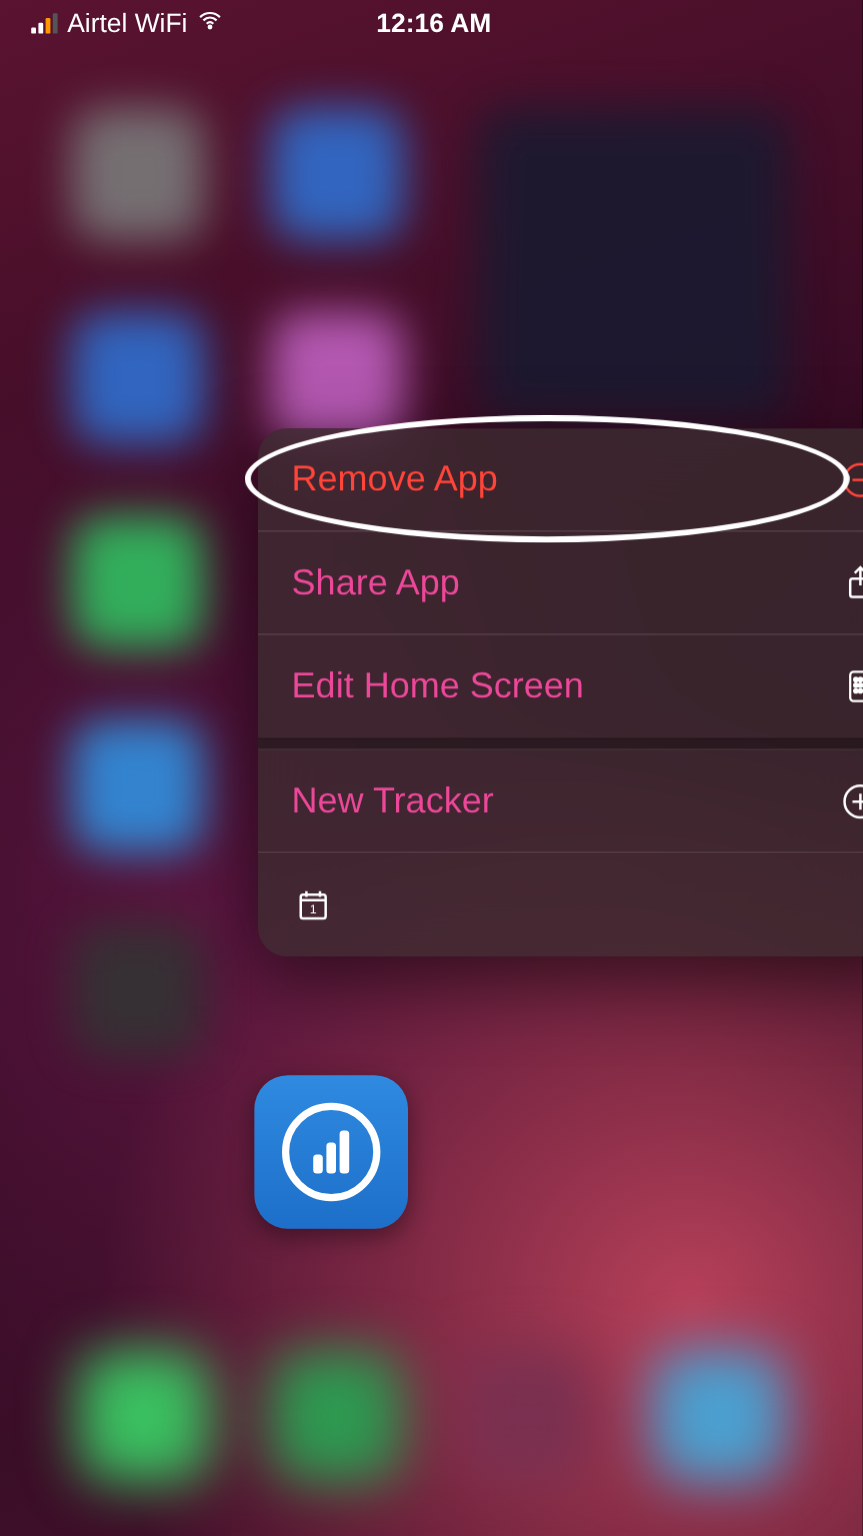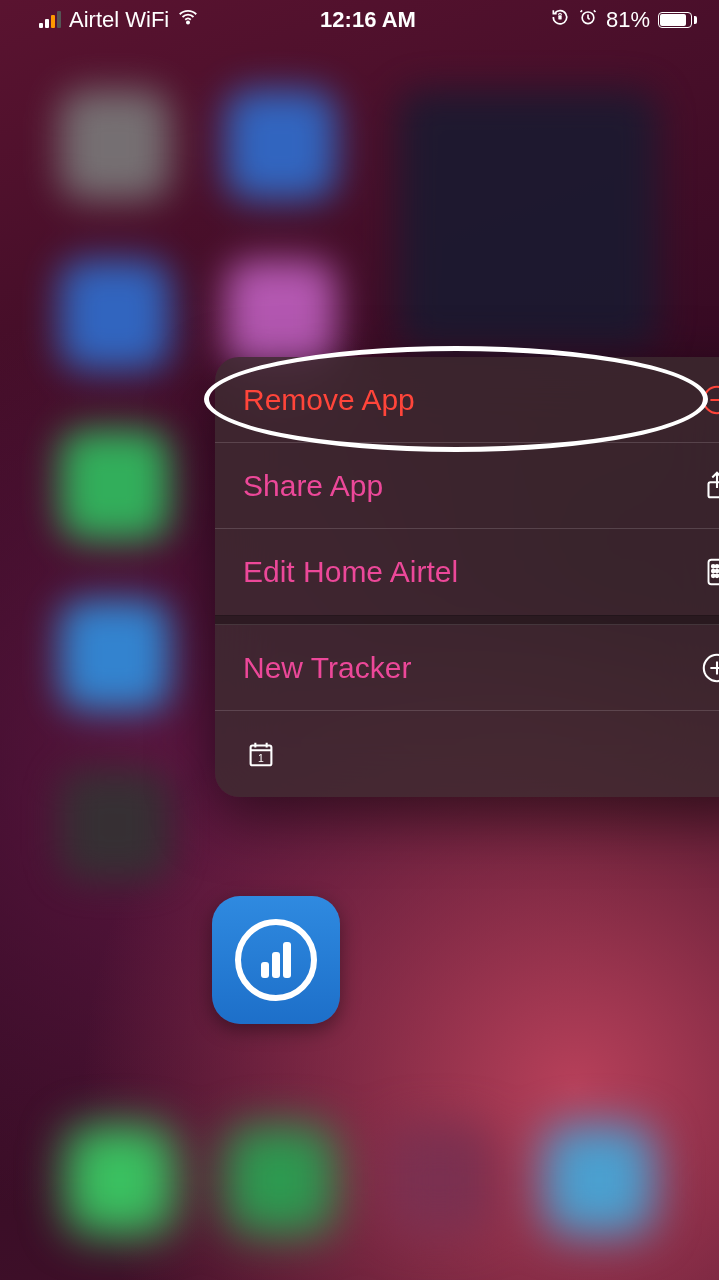--- a/index.html
+++ b/index.html
@@ -23,21 +23,21 @@
   }
   .blurred-icons {
     position: absolute;
     inset: 0;
     filter: blur(18px);
     opacity: 0.9;
   }
   .bi { position: absolute; width: 110px; height: 110px; border-radius: 24px; }
   .status-bar {
     position: absolute;
-    top: 0; left: 17px; right: 0;
+    top: 0; left: 4px; right: 0;
     height: 40px;
     display: flex;
     align-items: center;
     justify-content: space-between;
     padding: 0 22px;
     color: #fff;
     font-size: 22px;
     font-weight: 500;
     z-index: 20;
   }
@@ -162,44 +162,20 @@
     <span class="wifi-icon">
       <svg viewBox="0 0 24 24" fill="none" stroke="#fff" stroke-width="2">
         <path d="M3 9c5-5 13-5 18 0"></path>
           <path d="M6 12c3.5-3.5 8.5-3.5 12 0"></path>
           <path d="M9 15c1.8-1.8 4.2-1.8 6 0"></path>
           <circle cx="12" cy="18" r="1.2" fill="#fff"></circle>
       </svg>
     </span>
   </div>
   <div class="status-center">12:16 AM</div>
-  <div class="status-right">
-    <span>
-      <svg width="20" height="20" viewBox="0 0 24 24" fill="none" stroke="#fff" stroke-width="2">
-        <path d="M4 12a8 8 0 1 0 2-5"></path>
-          <path d="M4 4v4h4"></path>
-          <rect x="10" y="10" width="4" height="5" rx="1" fill="#fff" stroke="none"></rect>
-          <path d="M10.5 10v-1a1.5 1.5 0 0 1 3 0v1" stroke-width="1.4"></path>
-      </svg>
-    </span>
-    <span>
-      <svg width="20" height="20" viewBox="0 0 24 24" fill="#fff">
-        <circle cx="12" cy="13" r="7" fill="none" stroke="#fff" stroke-width="2"></circle>
-          <path d="M12 9v4l2 2" stroke="#fff" stroke-width="2" fill="none"></path>
-          <path d="M5 4l-2 2M19 4l2 2" stroke="#fff" stroke-width="2"></path>
-      </svg>
-    </span>
-    <span>81%</span>
-    <span class="battery">
-      <span class="battery-body">
-          <span class="battery-fill"></span>
-        </span>
-      <span class="battery-cap"></span>
-    </span>
-  </div>
 </div>
 
 <div class="context-menu">
   <div class="menu-item destructive">
     <span>Remove App</span>
     <span class="mi-icon">
       <svg viewBox="0 0 36 36" fill="none" stroke="#ff453a" stroke-width="2.2">
         <circle cx="18" cy="18" r="14"></circle>
           <line x1="11" y1="18" x2="25" y2="18"></line>
       </svg>
@@ -208,21 +184,21 @@
   <div class="menu-item">
     <span>Share App</span>
     <span class="mi-icon">
       <svg viewBox="0 0 36 36" fill="none" stroke="#fff" stroke-width="2.2">
         <rect x="9" y="14" width="18" height="16" rx="2"></rect>
           <path d="M18 4v16M13 9l5-5 5 5"></path>
       </svg>
     </span>
   </div>
   <div class="menu-item" style="border-bottom:none">
-    <span>Edit Home Airtel</span>
+    <span>Edit Home Screen</span>
     <span class="mi-icon">
       <svg viewBox="0 0 36 36" fill="none" stroke="#fff" stroke-width="2">
         <rect x="9" y="5" width="18" height="26" rx="3"></rect>
         <circle cx="14" cy="12" r="1.5" fill="#fff"></circle>
           <circle cx="18" cy="12" r="1.5" fill="#fff"></circle>
           <circle cx="22" cy="12" r="1.5" fill="#fff"></circle>
         <circle cx="14" cy="17" r="1.5" fill="#fff"></circle>
           <circle cx="18" cy="17" r="1.5" fill="#fff"></circle>
           <circle cx="22" cy="17" r="1.5" fill="#fff"></circle>
         <circle cx="14" cy="22" r="1.5" fill="#fff"></circle>

